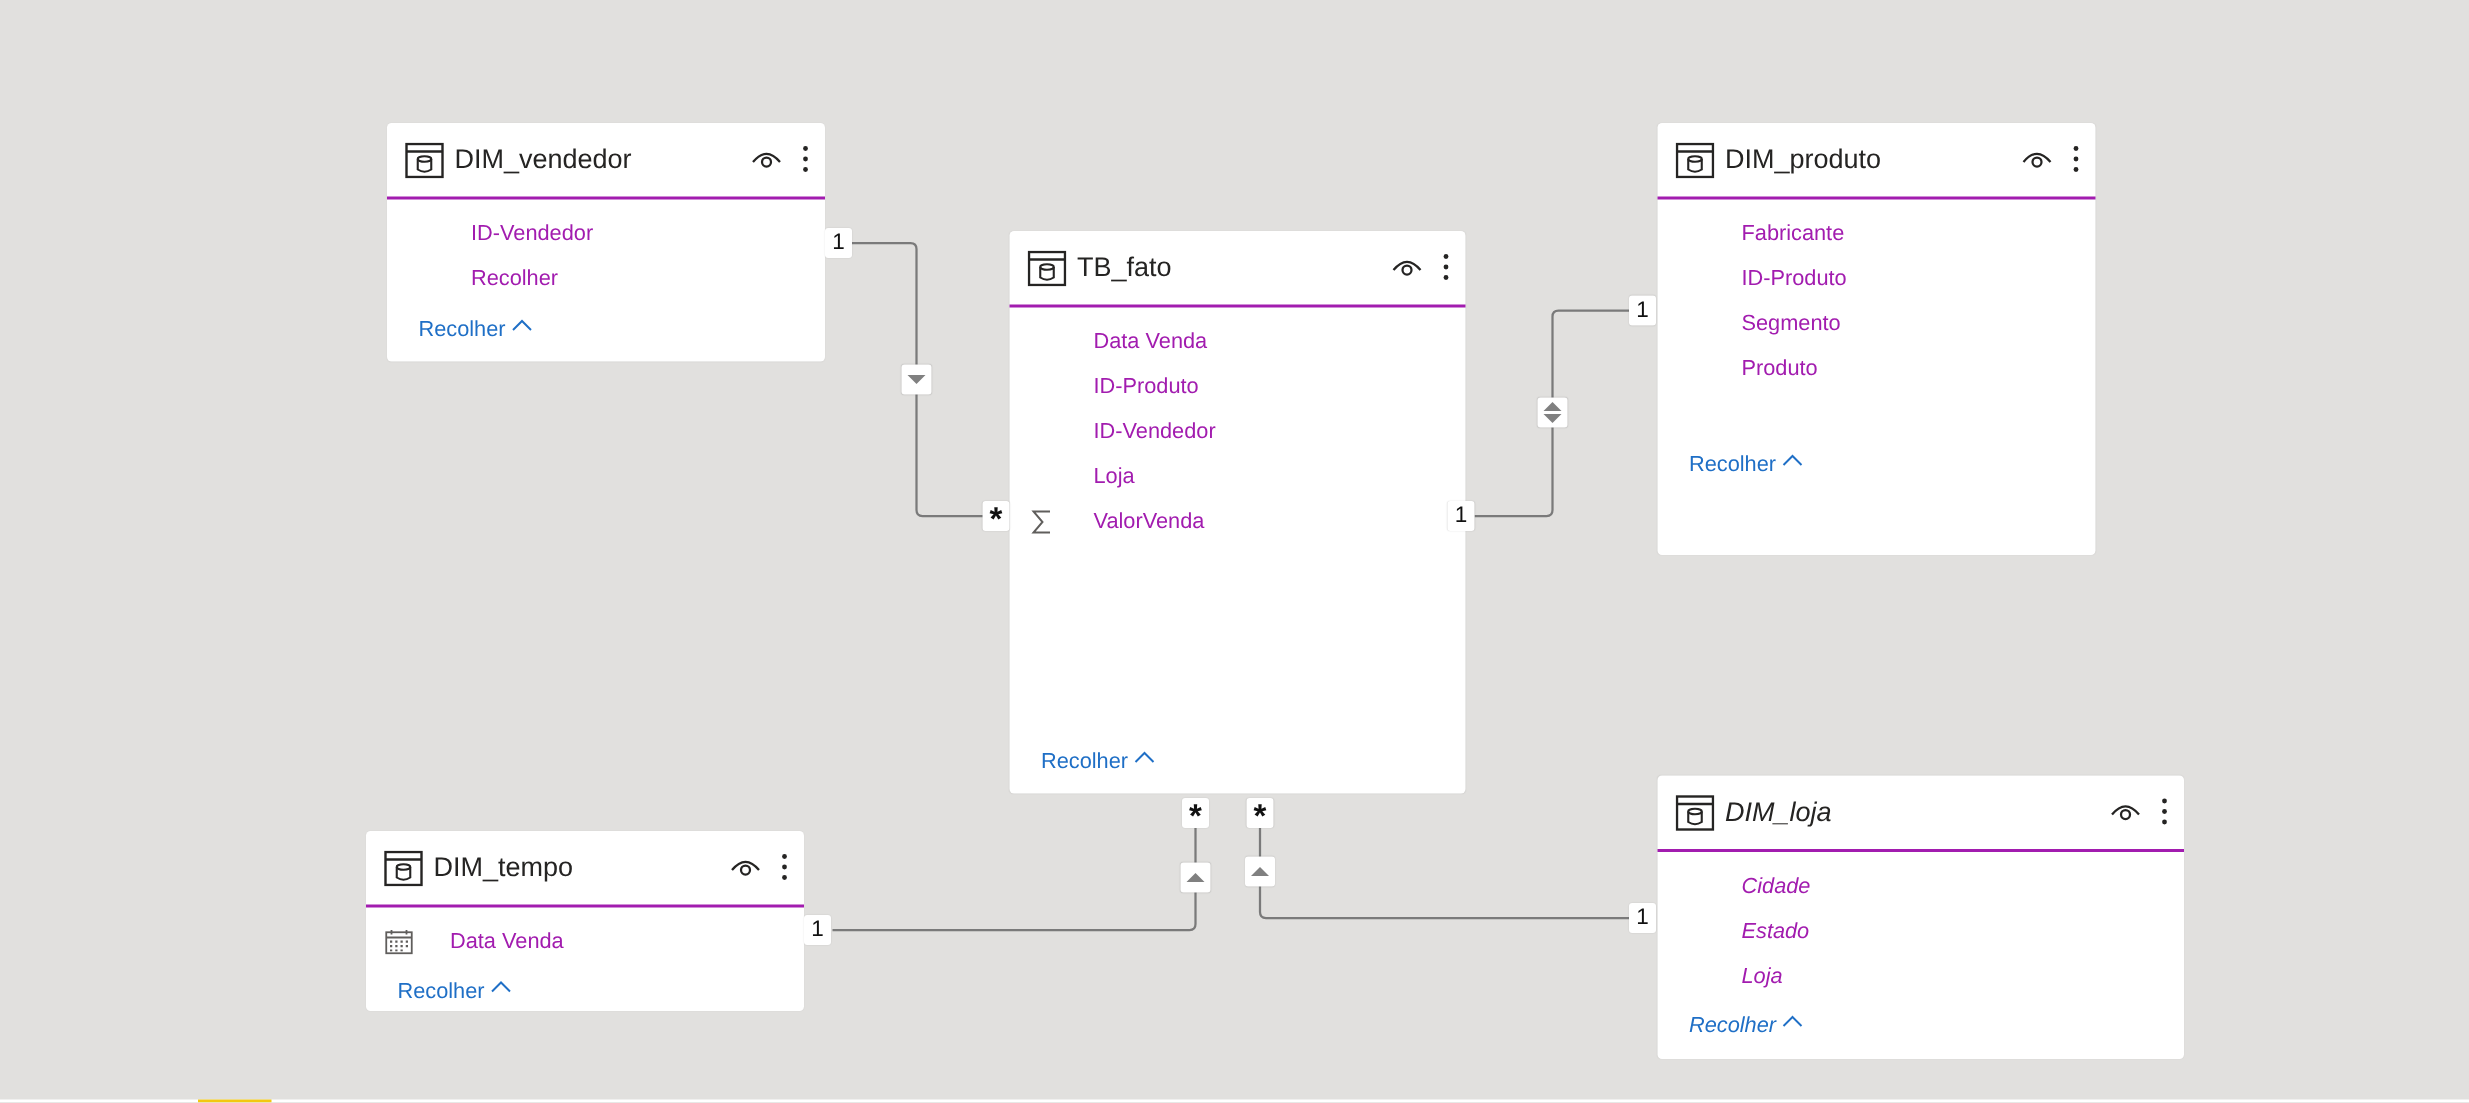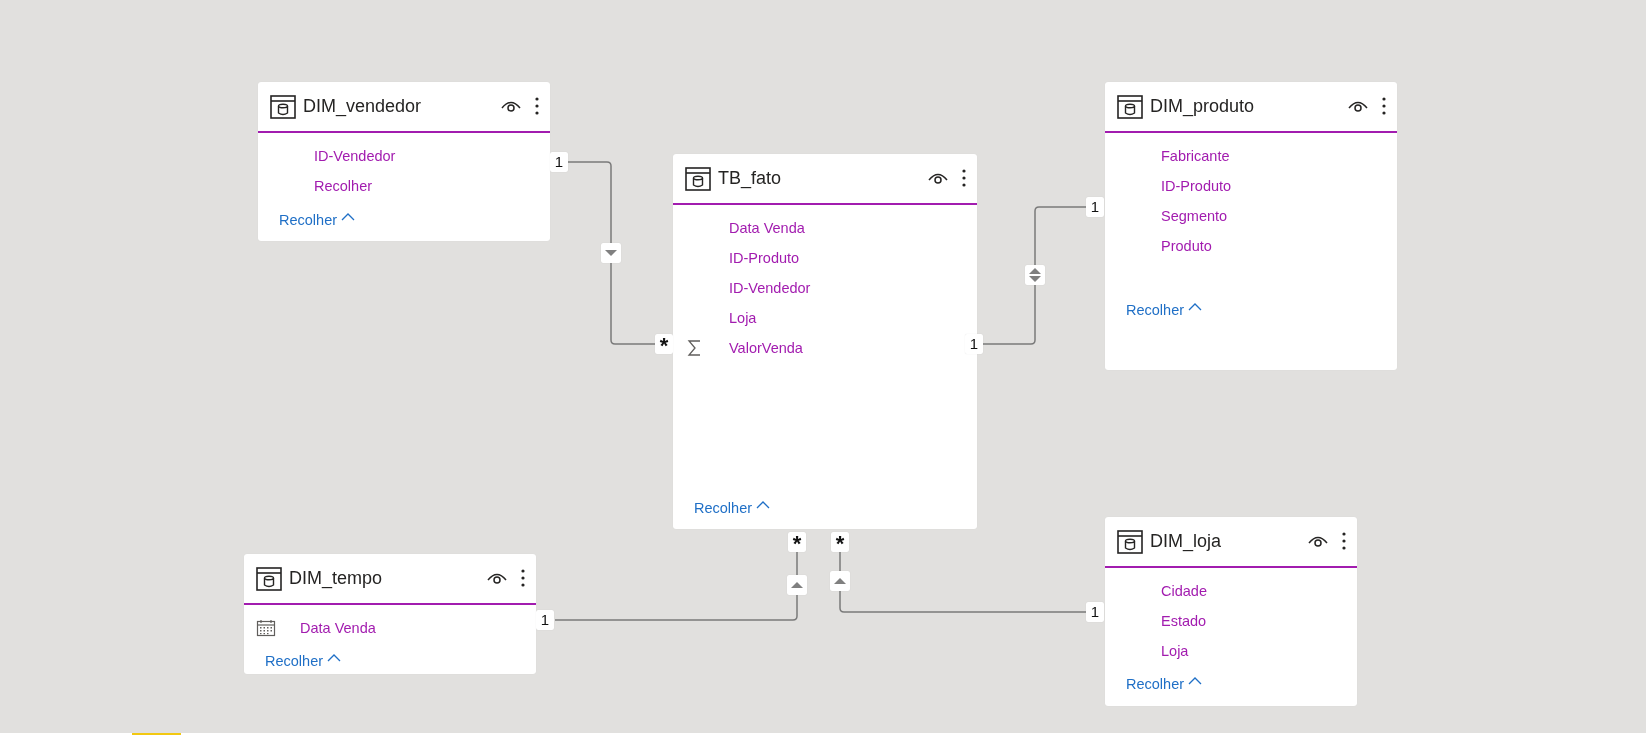--- a/index.html
+++ b/index.html
@@ -213,21 +213,21 @@
       </div>
     </div>
     <div class="collapse" style="top:99px; left:21px;">
       <span>Recolher</span>
       <svg viewBox="0 0 14 10">
           <path d="M1 8 L7 2 L13 8" fill="none" stroke="#1f6fc6" stroke-width="1.3"></path>
         </svg>
     </div>
   </div>
 
-  <div class="card" style="left:1105px; top:517px; width:252px; height:189px;">
+  <div class="card" style="left:1105px; top:517px; width:351px; height:189px;font-style:italic;">
     <div class="card-header">
       <svg class="tbl-icon" viewBox="0 0 26 24">
         <rect x="1" y="1" width="24" height="22" fill="none" stroke="#252423" stroke-width="1.6"></rect>
         <line x1="1" y1="6" x2="25" y2="6" stroke="#252423" stroke-width="1.6"></line>
         <ellipse cx="13" cy="11" rx="4.5" ry="1.8" fill="none" stroke="#252423" stroke-width="1.4"></ellipse>
         <path d="M8.5 11 V18 Q13 21 17.5 18 V11" fill="none" stroke="#252423" stroke-width="1.4"></path>
       </svg>
       <span class="card-title">DIM_loja</span>
       <svg class="eye-icon" viewBox="0 0 22 16">
         <path d="M2 10 Q11 -1 20 10" fill="none" stroke="#252423" stroke-width="1.5"></path>

